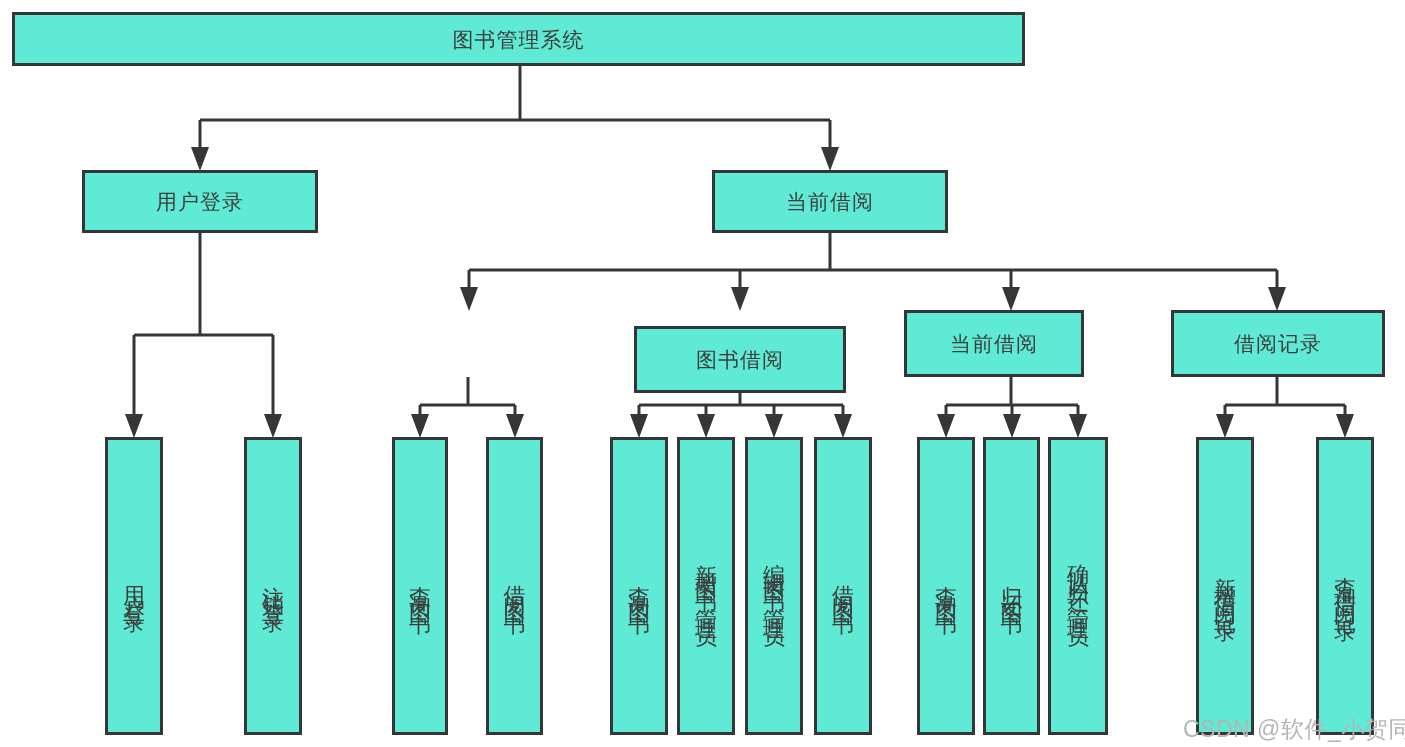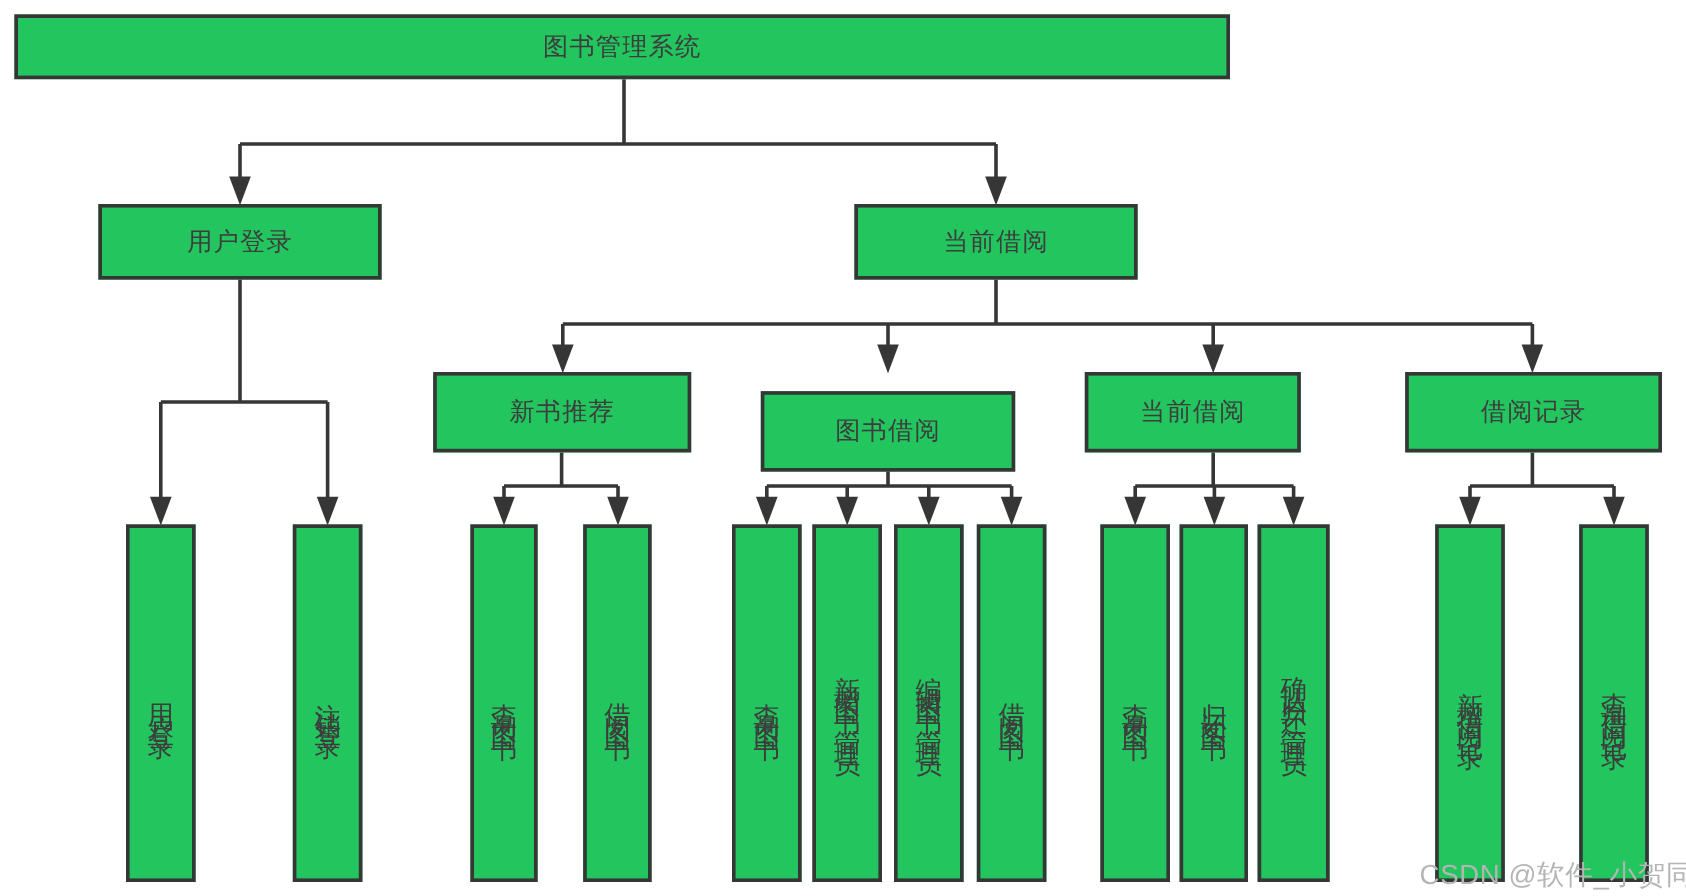--- a/index.html
+++ b/index.html
@@ -17,21 +17,21 @@
   }
   svg.connectors {
     position: absolute;
     left: 0;
     top: 0;
     z-index: 1;
   }
   .node {
     position: absolute;
     box-sizing: border-box;
-    background: #22c55e;
+    background: #5eead4;
     border: 3px solid #363636;
     color: #3d3d3d;
     display: flex;
     align-items: center;
     justify-content: center;
     font-size: 21px;
     letter-spacing: 1px;
     z-index: 2;
     text-align: center;
     line-height: 1;
@@ -108,23 +108,20 @@
     <span>图书管理系统</span>
   </div>
 
   <div class="node" style="left:82px; top:170px; width:236px; height:63px;">
     <span>用户登录</span>
   </div>
   <div class="node" style="left:712px; top:170px; width:236px; height:63px;">
     <span>当前借阅</span>
   </div>
 
-  <div class="node" style="left:361px; top:310px; width:215px; height:67px;">
-    <span>新书推荐</span>
-  </div>
   <div class="node" style="left:634px; top:326px; width:212px; height:67px;">
     <span>图书借阅</span>
   </div>
   <div class="node" style="left:904px; top:310px; width:180px; height:67px;">
     <span>当前借阅</span>
   </div>
   <div class="node" style="left:1171px; top:310px; width:214px; height:67px;">
     <span>借阅记录</span>
   </div>
 

